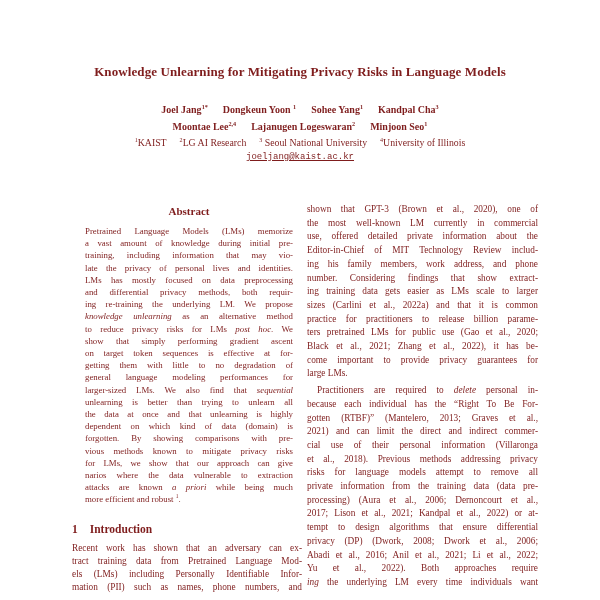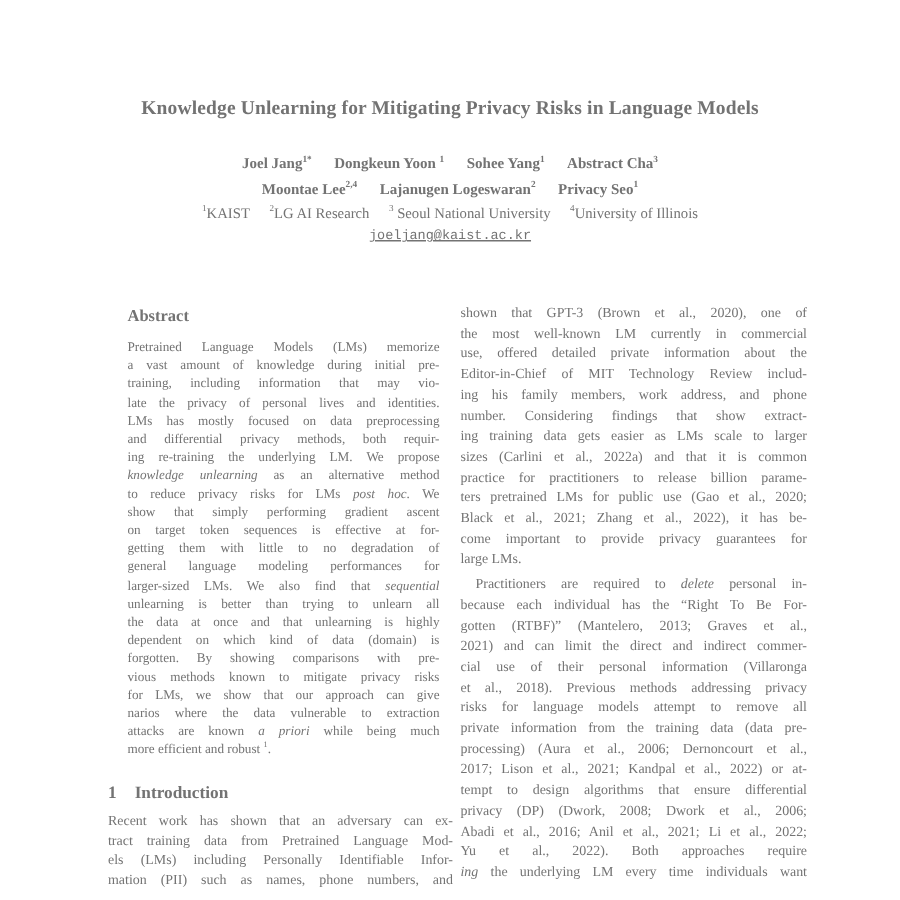--- a/index.html
+++ b/index.html
@@ -1,18 +1,18 @@
 <!DOCTYPE html>
 <html><head>
 <meta charset="utf-8">
 <style>
   html,body{margin:0;padding:0;background:#e8e8e8;}
   .page{
     position:relative;width:600px;height:600px;background:#ffffff;
-    overflow:hidden;color:#737373;
+    overflow:hidden;color:#7f1d1d;
     font-family:"Liberation Serif", serif;
     -webkit-font-smoothing:antialiased;
   }
   .title{
     position:absolute;top:64px;left:30px;right:30px;
     text-align:center;font-size:13px;font-weight:bold;line-height:16px;
     letter-spacing:.1px;
   }
   .author-block{position:absolute;top:101px;left:0;right:0;text-align:center;}
   .author-row{line-height:17px;font-size:10px;font-weight:bold;}
@@ -20,21 +20,21 @@
   .author + .author{margin-left:15px;}
   .affil-row{line-height:15px;font-size:9.8px;font-weight:normal;}
   .affil-item{white-space:pre;}
   .affil-item + .affil-item{margin-left:13px;}
   .email-row{line-height:15px;font-size:9px;font-family:"Liberation Mono", monospace;font-weight:normal;text-decoration:underline;}
   sup{font-size:.62em;vertical-align:super;line-height:0;}
   .col{position:absolute;}
   .col-left{left:72px;top:203px;width:230px;}
   .col-right{left:307px;top:203px;width:231px;}
   .abstract-heading{
-    margin:2px 0 0 13px;width:208px;
+    margin:2px 0 0 13px;width:208px;text-align:center;
     font-size:11px;font-weight:bold;line-height:13px;
   }
   .abstract-body{margin:7px 0 16px 13px;width:208px;font-size:8.8px;}
   .abstract-body .line{line-height:12.2px;}
   .section-heading{
     margin-top:7px;font-size:11.5px;font-weight:bold;line-height:14px;
   }
   .section-heading .sec-title{margin-left:12px;}
   .body-text{margin-top:6px;font-size:9.3px;}
   .body-text .line{line-height:13px;}
@@ -47,22 +47,22 @@
   i{font-style:italic;}
 </style>
 </head>
 <body>
 
 <div class="page">
 
   <div class="title">Knowledge Unlearning for Mitigating Privacy Risks in Language Models</div>
 
   <div class="author-block">
-    <div class="author-row" id="authors-row-0"><span class="author"><span>Joel Jang</span><sup>1*</sup></span><span class="author"><span>Dongkeun Yoon </span><sup>1</sup></span><span class="author"><span>Sohee Yang</span><sup>1</sup></span><span class="author"><span>Abstract Cha</span><sup>3</sup></span></div>
-    <div class="author-row" id="authors-row-1"><span class="author"><span>Moontae Lee</span><sup>2,4</sup></span><span class="author"><span>Lajanugen Logeswaran</span><sup>2</sup></span><span class="author"><span>Privacy Seo</span><sup>1</sup></span></div>
+    <div class="author-row" id="authors-row-0"><span class="author"><span>Joel Jang</span><sup>1*</sup></span><span class="author"><span>Dongkeun Yoon </span><sup>1</sup></span><span class="author"><span>Sohee Yang</span><sup>1</sup></span><span class="author"><span>Kandpal Cha</span><sup>3</sup></span></div>
+    <div class="author-row" id="authors-row-1"><span class="author"><span>Moontae Lee</span><sup>2,4</sup></span><span class="author"><span>Lajanugen Logeswaran</span><sup>2</sup></span><span class="author"><span>Minjoon Seo</span><sup>1</sup></span></div>
     <div class="affil-row" id="affil-row"><span class="affil-item"><sup>1</sup>KAIST</span><span class="affil-item"><sup>2</sup>LG AI Research</span><span class="affil-item"><sup>3</sup> Seoul National University</span><span class="affil-item"><sup>4</sup>University of Illinois</span></div>
     <div class="email-row">joeljang@kaist.ac.kr</div>
   </div>
 
   <div class="col col-left">
     <div class="abstract-heading">Abstract</div>
     <div class="abstract-body" id="abstract-body">
         <div class="para">
           <div class="line">Pretrained Language Models (LMs) memorize</div>
           <div class="line">a vast amount of knowledge during initial pre-</div>

